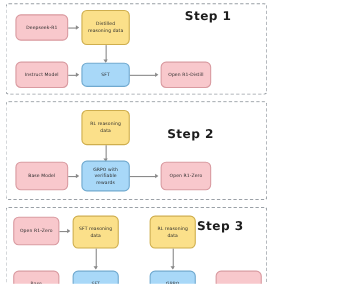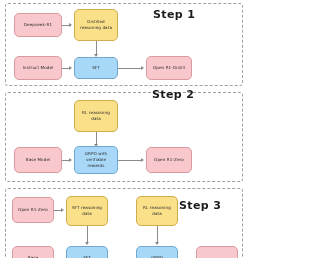--- a/index.html
+++ b/index.html
@@ -68,21 +68,21 @@
     border-top:3.2px solid #8a8a8a;
   }
 </style>
 </head>
 <body>
 
 <div class="canvas">
 
   <div class="panel" id="panel-1"></div>
 
-  <div class="step-label" style="left:153px;top:8px;">Step 1</div>
+  <div class="step-label" style="left:168px;top:8px;">Step 1</div>
 
   <div class="node pink" style="left:14px;top:13px;width:48px;height:24px;">Deepseek-R1</div>
 
   <div class="node yellow" style="left:74px;top:9px;width:44px;height:32px;">Distilled reasoning data</div>
 
   <div class="conn h-line" style="left:62px;top:25px;width:8px;"></div>
   <div class="arrow-r" style="left:69px;top:22.8px;"></div>
 
   <div class="conn v-line" style="left:95.6px;top:41px;height:15px;"></div>
   <div class="arrow-d" style="left:93.8px;top:54px;"></div>
@@ -94,21 +94,21 @@
   <div class="conn h-line" style="left:62px;top:68px;width:8px;"></div>
   <div class="arrow-r" style="left:69px;top:65.8px;"></div>
 
   <div class="conn h-line" style="left:118px;top:68px;width:24px;"></div>
   <div class="arrow-r" style="left:141px;top:65.8px;"></div>
 
   <div class="node pink" style="left:146px;top:56px;width:46px;height:24px;">Open R1-Distill</div>
 
   <div class="panel" id="panel-2"></div>
 
-  <div class="step-label" style="left:152px;top:88px;">Step 2</div>
+  <div class="step-label" style="left:152px;top:115px;">Step 2</div>
 
   <div class="node yellow" style="left:74px;top:100px;width:44px;height:32px;">RL reasoning data</div>
 
   <div class="conn v-line" style="left:95.6px;top:132px;height:14px;"></div>
   <div class="arrow-d" style="left:93.8px;top:144px;"></div>
 
   <div class="node pink" style="left:14px;top:147px;width:48px;height:26px;">Base Model</div>
 
   <div class="node blue" style="left:74px;top:146px;width:44px;height:28px;">GRPO with verifiable rewards</div>
 

